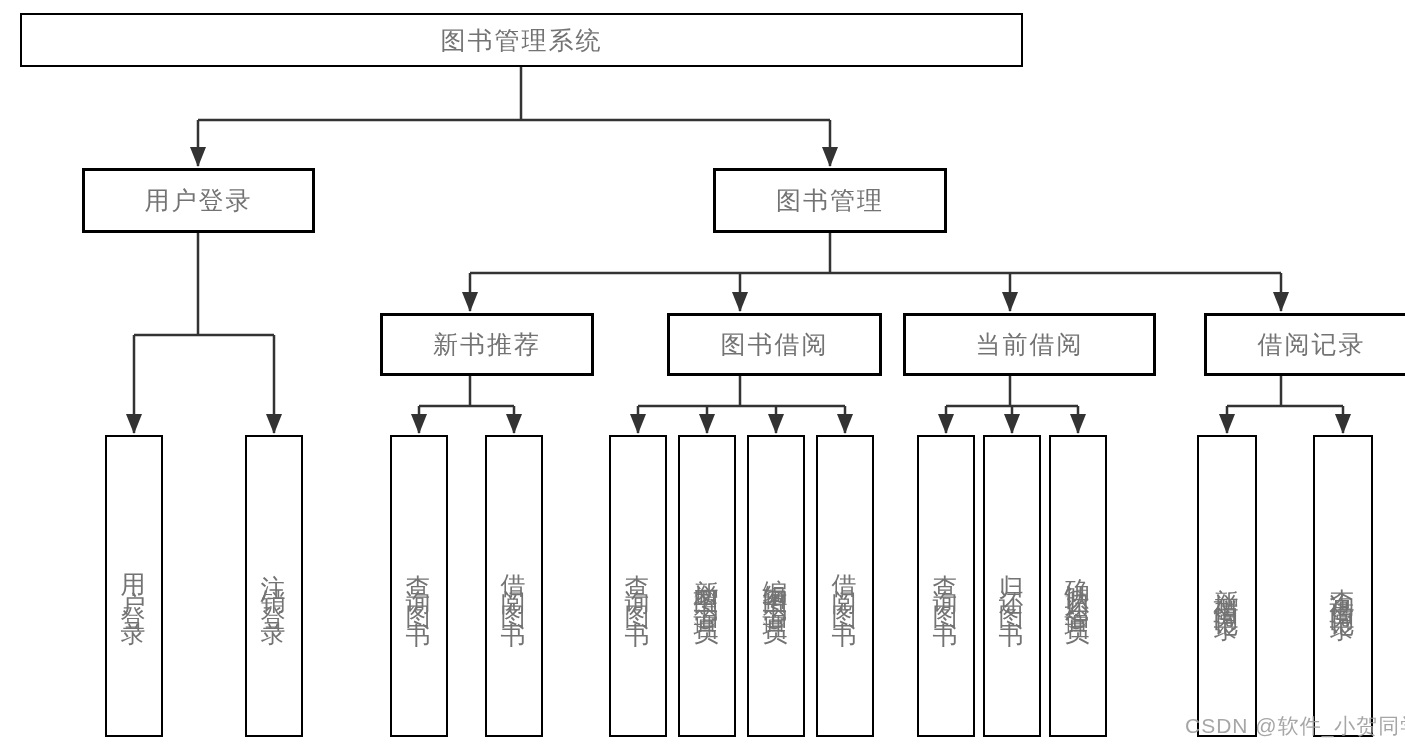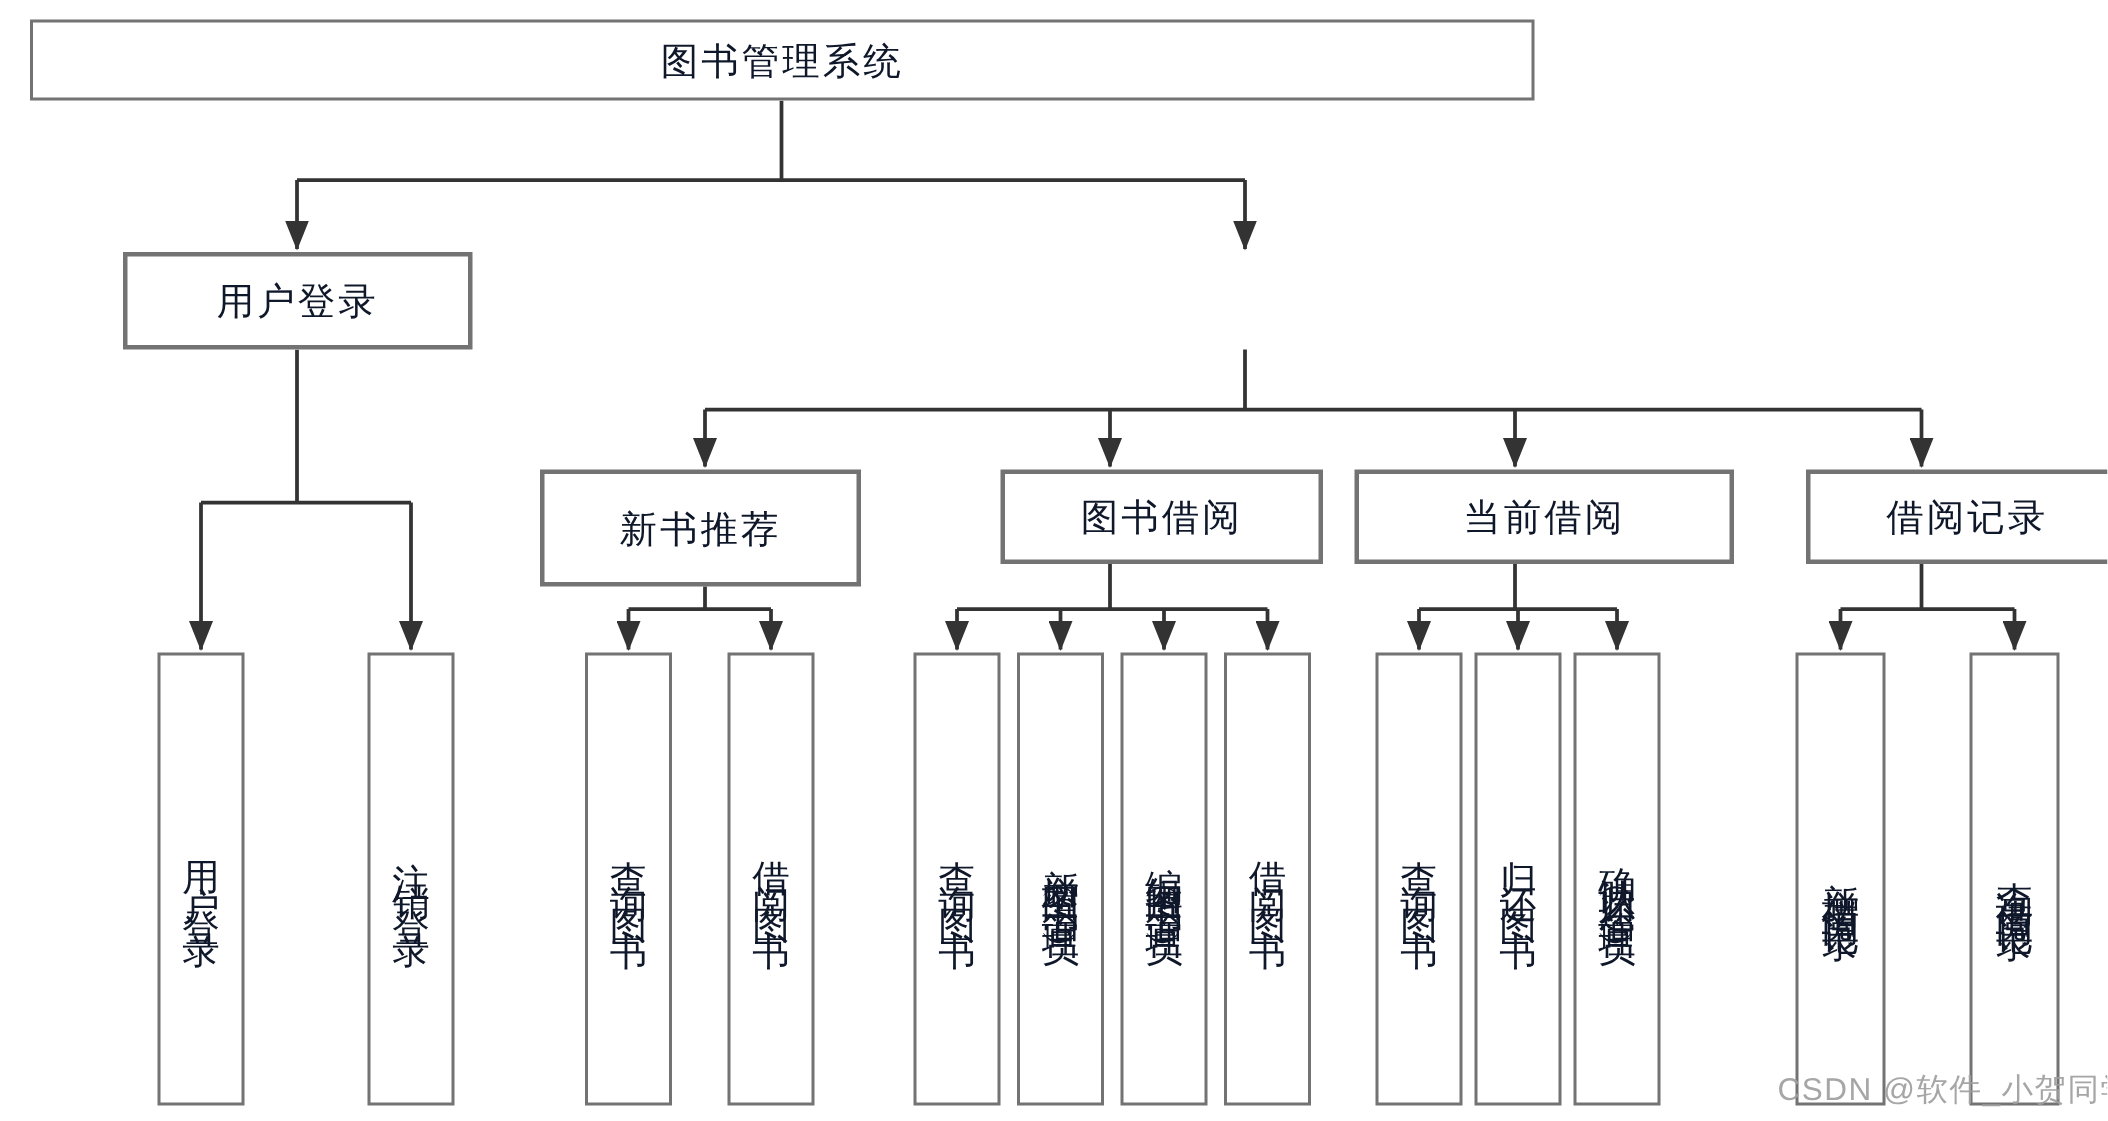--- a/index.html
+++ b/index.html
@@ -18,22 +18,22 @@
   .connectors {
     position: absolute;
     left: 0; top: 0;
     width: 1405px; height: 747px;
     z-index: 1;
   }
   .box {
     position: absolute;
     box-sizing: border-box;
     background: #ffffff;
-    border: 3px solid #737373;
-    color: #0f172a;
+    border: 3px solid #000000;
+    color: #737373;
     display: flex;
     align-items: center;
     justify-content: center;
     z-index: 2;
   }
   .hbox {
     font-size: 25px;
     letter-spacing: 2px;
   }
   .root-box {
@@ -108,22 +108,23 @@
     <line x1="1012" y1="406" x2="1012" y2="433" stroke="#333333" stroke-width="2.5" marker-end="url(#ah)"></line>
     <line x1="1078" y1="406" x2="1078" y2="433" stroke="#333333" stroke-width="2.5" marker-end="url(#ah)"></line>
 
     <line x1="1227" y1="406" x2="1227" y2="433" stroke="#333333" stroke-width="2.5" marker-end="url(#ah)"></line>
     <line x1="1343" y1="406" x2="1343" y2="433" stroke="#333333" stroke-width="2.5" marker-end="url(#ah)"></line>
   </svg>
 
   <div class="box hbox root-box">图书管理系统</div>
 
   <div class="box hbox" style="left:82px; top:168px; width:233px; height:65px;">用户登录</div>
+  <div class="box hbox" style="left:713px; top:168px; width:234px; height:65px;">图书管理</div>
 
-  <div class="box hbox" style="left:360px; top:313px; width:214px; height:78px;">新书推荐</div>
+  <div class="box hbox" style="left:380px; top:313px; width:214px; height:63px;">新书推荐</div>
   <div class="box hbox" style="left:633px; top:313px; width:215px; height:63px;margin-left:34px;">图书借阅</div>
   <div class="box hbox" style="left:903px; top:313px; width:253px; height:63px;">当前借阅</div>
   <div class="box hbox" style="left:1204px; top:313px; width:215px; height:63px;">借阅记录</div>
 
   <div class="box leaf short" style="left:105px;">用户登录</div>
   <div class="box leaf short" style="left:245px;">注销登录</div>
 
   <div class="box leaf short" style="left:390px;">查询图书</div>
   <div class="box leaf short" style="left:485px;">借阅图书</div>
 

